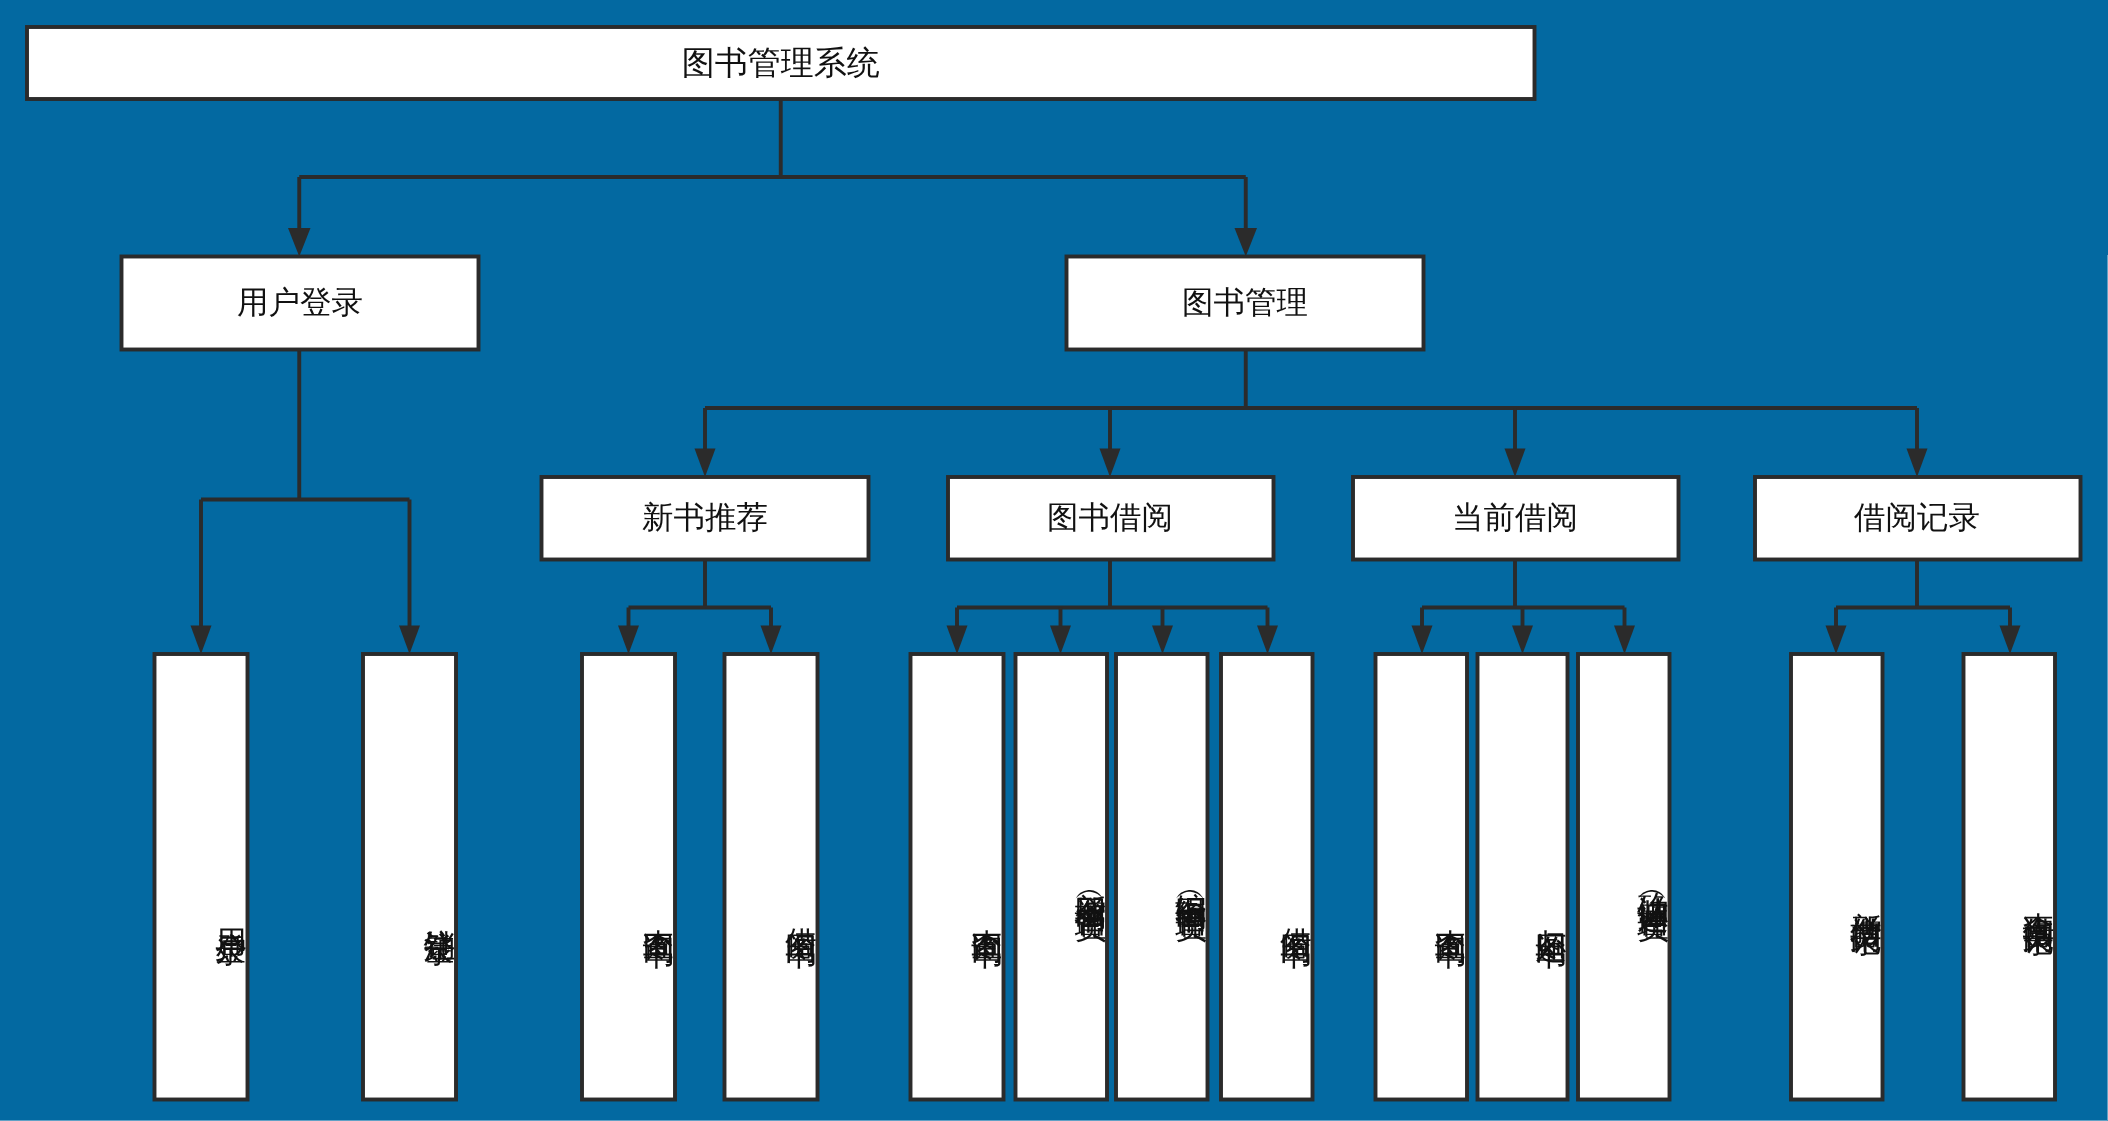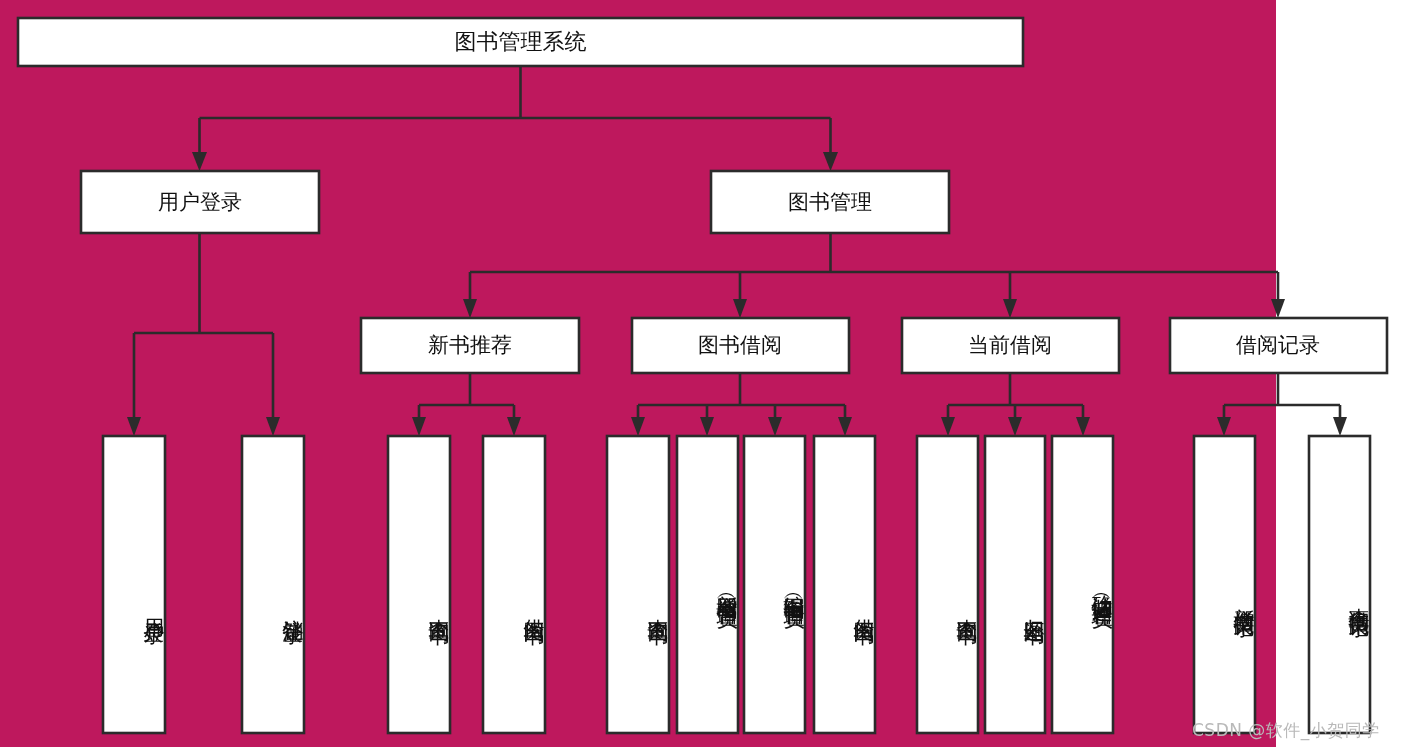--- a/index.html
+++ b/index.html
@@ -8,23 +8,23 @@
     background: #ffffff;
   }
   body {
     width: 1405px;
     height: 747px;
     font-family: "DejaVu Sans", "Liberation Sans", sans-serif;
     overflow: hidden;
   }
   #diagram-root {
     position: relative;
-    width: 1276px;
+    width: 1405px;
     height: 747px;
-    background: #be185d;
+    background: #0369a1;
     text-decoration: underline;
   }
   svg.diagram-canvas {
     position: absolute;
     left: 0;
     top: 0;
     width: 1405px;
     height: 747px;
   }
   .node-box {
@@ -208,15 +208,14 @@
   <div class="leaf-label" style="left:607px; top:486px; width:62px; height:240px;">查询图书</div>
   <div class="leaf-label" style="left:677px; top:444px; width:61px; height:285px;">新增图书（管理员）</div>
   <div class="leaf-label" style="left:744px; top:444px; width:61px; height:285px;">编辑图书（管理员）</div>
   <div class="leaf-label" style="left:814px; top:486px; width:61px; height:240px;">借阅图书</div>
   <div class="leaf-label" style="left:917px; top:486px; width:61px; height:240px;">查询图书</div>
   <div class="leaf-label" style="left:985px; top:486px; width:60px; height:240px;">归还图书</div>
   <div class="leaf-label" style="left:1052px; top:444px; width:61px; height:285px;">确认归还（管理员）</div>
   <div class="leaf-label" style="left:1194px; top:466px; width:61px; height:262px;">新增借阅记录</div>
   <div class="leaf-label" style="left:1309px; top:466px; width:61px; height:262px;">查询借阅记录</div>
 
-  <div class="watermark" style="left:1192px; top:719px;">CSDN @软件_小贺同学</div>
 
 </div>
 
 </body></html>

